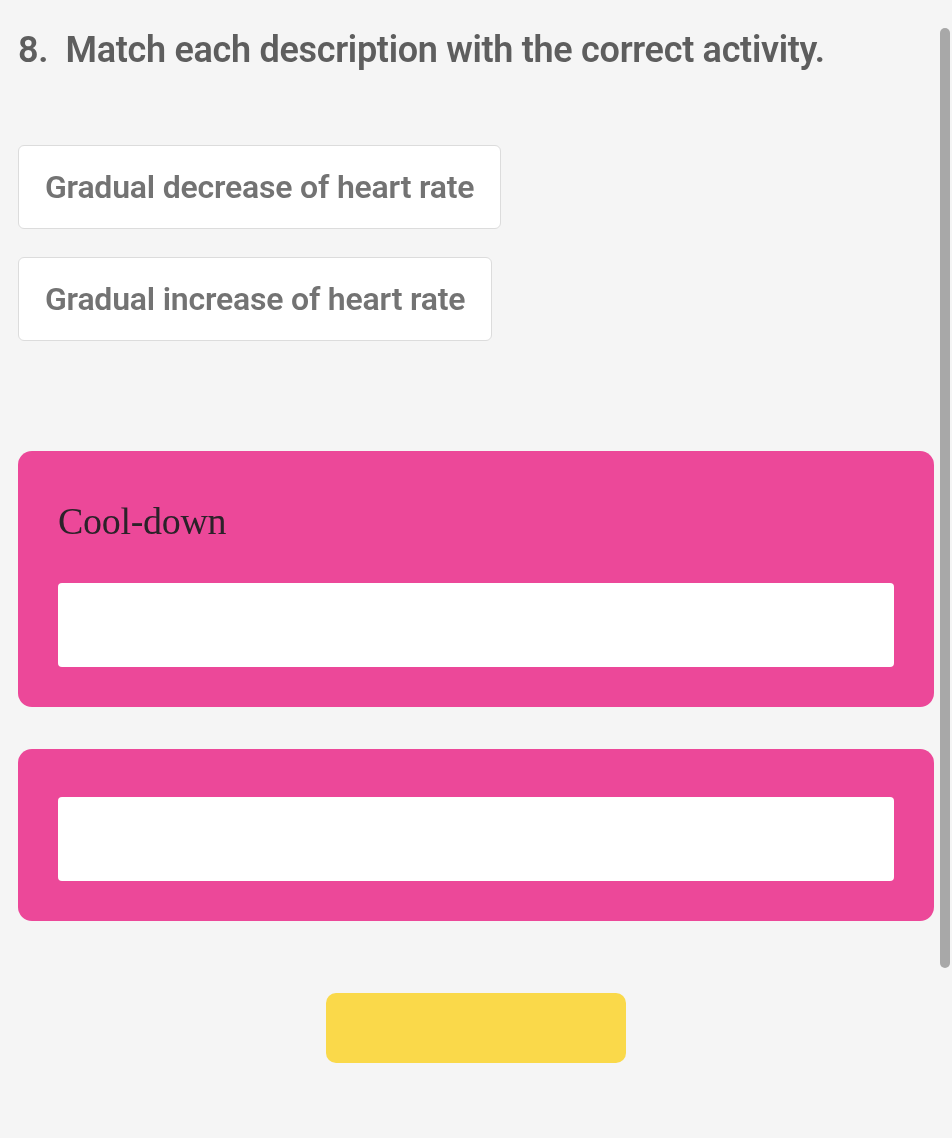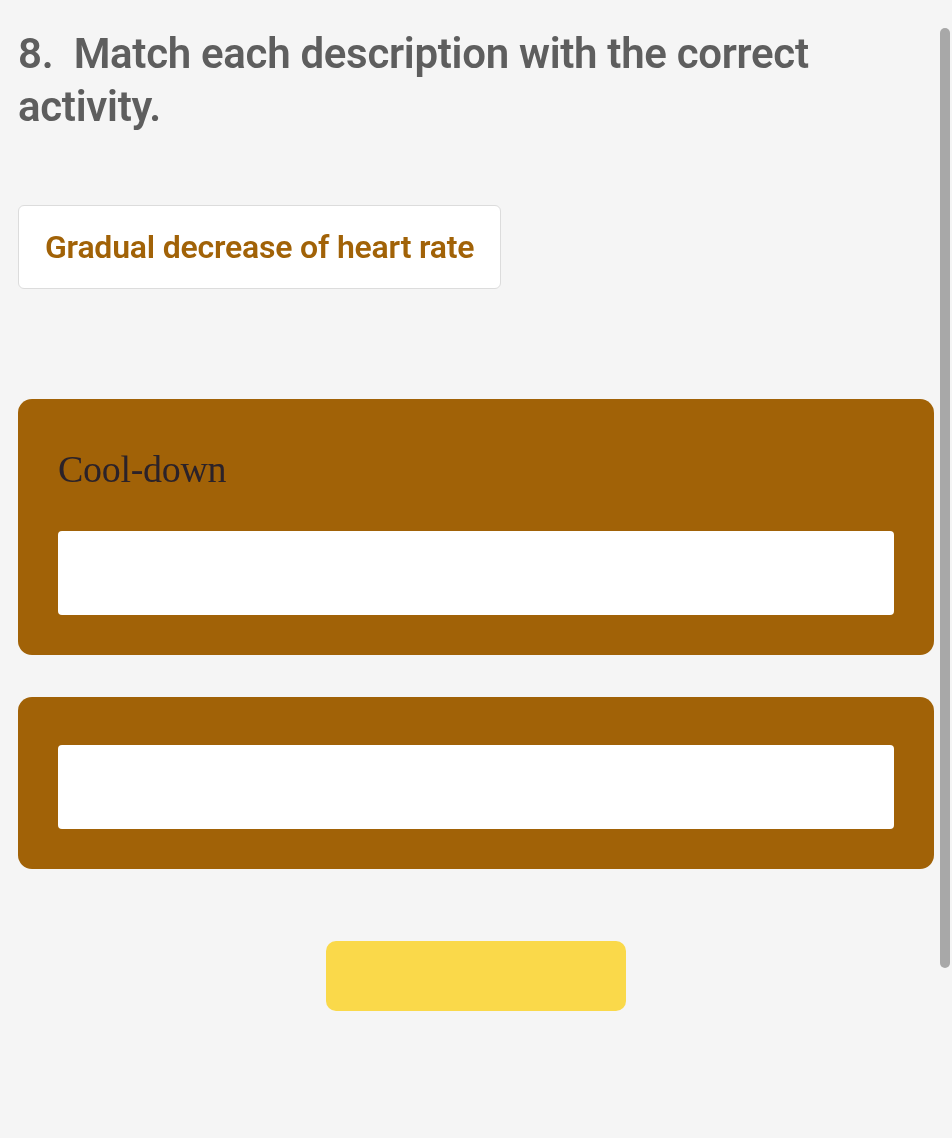--- a/index.html
+++ b/index.html
@@ -11,21 +11,21 @@
     overflow: hidden;
     position: relative;
   }
   .page {
     width: 952px;
     height: 1138px;
     padding: 28px 18px 0 18px;
     position: relative;
   }
   .question-title {
-    font-size: 42px;
+    font-size: 36px;
     font-weight: 600;
     color: #5e5e5e;
     line-height: 1.25;
     margin-bottom: 72px;
     letter-spacing: -0.3px;
   }
   .q-number { white-space: pre; }
   .draggables {
     display: flex;
     flex-direction: column;
@@ -33,27 +33,27 @@
     gap: 28px;
     margin-bottom: 110px;
   }
   .draggable-card {
     background: #ffffff;
     border: 1px solid #dcdcdc;
     border-radius: 6px;
     padding: 22px 26px;
     font-size: 32px;
     font-weight: 600;
-    color: #a16207;
+    color: #737373;
     cursor: grab;
     user-select: none;
     letter-spacing: -0.2px;
   }
   .drop-group {
-    background: #a16207;
+    background: #ec4899;
     border-radius: 14px;
     padding: 48px 40px 40px 40px;
     margin-bottom: 42px;
   }
   .drop-label {
     font-size: 38px;
     font-weight: 500;
     color: #2b2229;
     margin-bottom: 40px;
     font-family: Georgia, "Times New Roman", serif;
@@ -94,20 +94,23 @@
 <div class="page">
 
   <h1 class="question-title">
     <span class="q-number">8.</span>&nbsp;&nbsp;<span>Match each description with the correct activity.</span>
   </h1>
 
   <div class="draggables">
     <div class="draggable-card">
       <span>Gradual decrease of heart rate</span>
     </div>
+    <div class="draggable-card">
+      <span>Gradual increase of heart rate</span>
+    </div>
   </div>
 
   <div class="drop-group">
     <div class="drop-label">Cool-down</div>
     <div class="drop-zone"></div>
   </div>
 
   <div class="drop-group">
     <div class="drop-zone"></div>
   </div>

